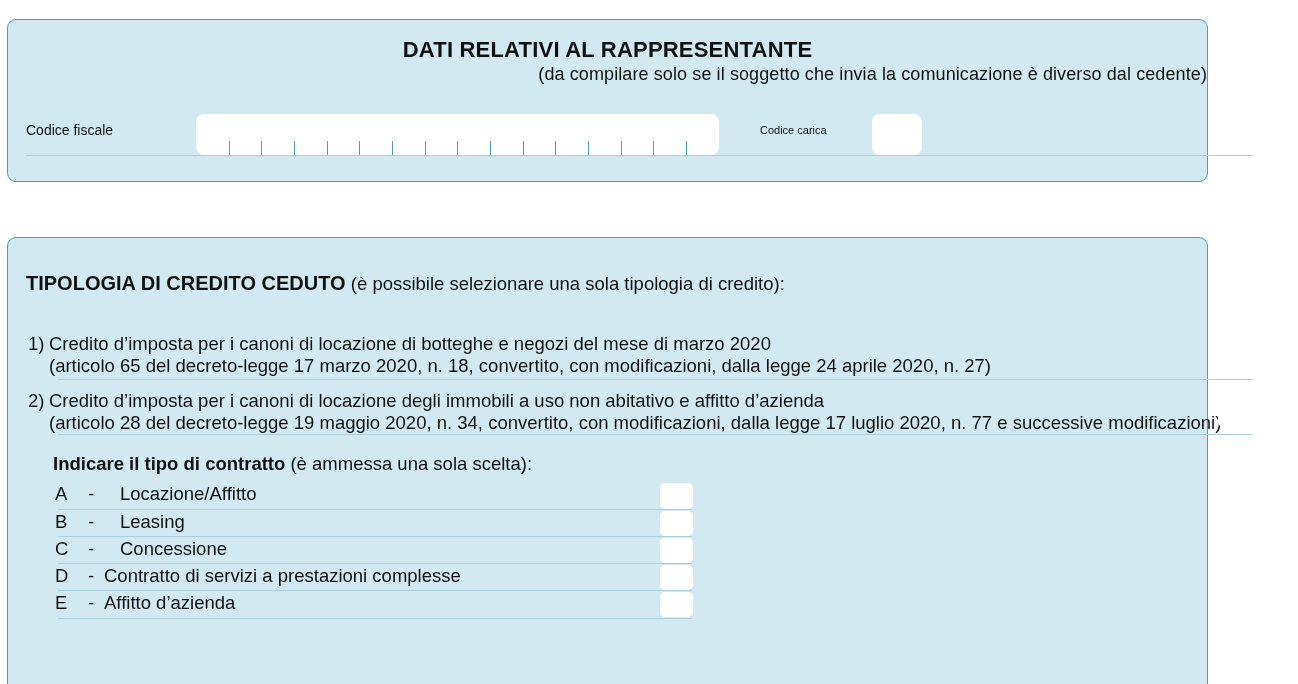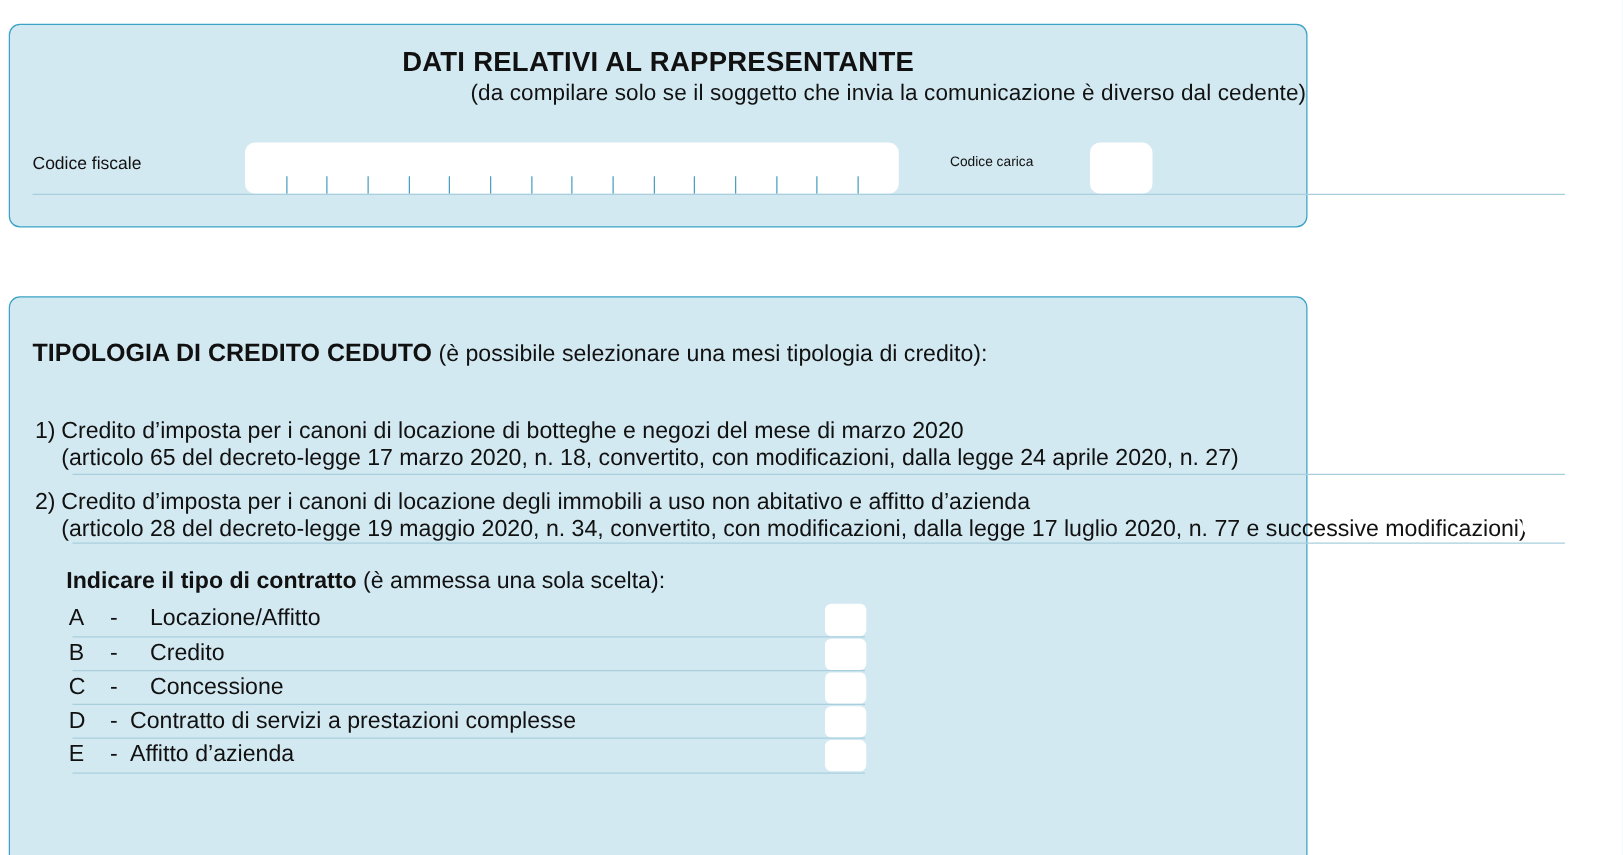--- a/index.html
+++ b/index.html
@@ -4,21 +4,21 @@
   <style>
     * { box-sizing: border-box; margin: 0; padding: 0; }
     html, body {
       width: 1298px; height: 684px; overflow: hidden;
       background: #ffffff;
       font-family: "DejaVu Sans", "Liberation Sans", sans-serif;
       color: #111;
     }
     .panel {
       position: absolute;
-      left: 7px; width: 1039px;
+      left: 7px; width: 1201px;
       background: #d3e9f1;
       border: 1.5px solid #3aa3c6;
       border-radius: 9px;
     }
     #panel-rep { top: 19px; height: 163px; }
     #panel-tip { top: 237px; height: 470px; }
 
     .title {
       position: absolute; left: 0; right: 0; top: 17px;
       text-align: center; font-weight: bold; font-size: 22px; letter-spacing: 0.2px;
@@ -81,21 +81,21 @@
 
   <div class="lbl" style="left:752px; top:104px; font-size:11px;">Codice carica</div>
   <div class="wbox" style="left:864px; top:94px; width:50px; height:41px;"></div>
 
   <div class="rule" style="left:18px; width:1226px; top:135px;"></div>
 </div>
 
 <div class="panel" id="panel-tip">
   <div class="txt" style="left:18px; top:34px;">
     <span class="bold" style="font-size:20px;">TIPOLOGIA DI CREDITO CEDUTO</span>
-    <span>(è possibile selezionare una mesi tipologia di credito):</span>
+    <span>(è possibile selezionare una sola tipologia di credito):</span>
   </div>
 
   <div>
     <div class="txt" style="left:20px; top:95px;">1)</div>
     <div class="txt" style="left:41px; top:95px;">Credito d’imposta per i canoni di locazione di botteghe e negozi del mese di marzo 2020</div>
     <div class="txt" style="left:41px; top:117px;">(articolo 65 del decreto-legge 17 marzo 2020, n. 18, convertito, con modificazioni, dalla legge 24 aprile 2020, n. 27)</div>
     <div class="cbox" style="left:1210px; top:107px; width:33px; height:27px;"></div>
     <div class="rule" style="left:50px; width:1194px; top:141px;"></div>
   </div>
 
@@ -116,21 +116,21 @@
     <div class="txt" style="left:47px; top:245px;">A</div>
     <div class="txt" style="left:80px; top:245px;">-</div>
     <div class="txt" style="left:112px; top:245px;">Locazione/Affitto</div>
     <div class="cbox" style="left:652px; top:245px; width:33px; height:26px;"></div>
     <div class="rule" style="left:50px; width:634px; top:271px;"></div>
   </div>
 
   <div>
     <div class="txt" style="left:47px; top:273px;">B</div>
     <div class="txt" style="left:80px; top:273px;">-</div>
-    <div class="txt" style="left:112px; top:273px;">Credito</div>
+    <div class="txt" style="left:112px; top:273px;">Leasing</div>
     <div class="cbox" style="left:652px; top:273px; width:33px; height:25px;"></div>
     <div class="rule" style="left:50px; width:634px; top:298px;"></div>
   </div>
 
   <div>
     <div class="txt" style="left:47px; top:300px;">C</div>
     <div class="txt" style="left:80px; top:300px;">-</div>
     <div class="txt" style="left:112px; top:300px;">Concessione</div>
     <div class="cbox" style="left:652px; top:300px; width:33px; height:25px;"></div>
     <div class="rule" style="left:50px; width:634px; top:325px;"></div>

